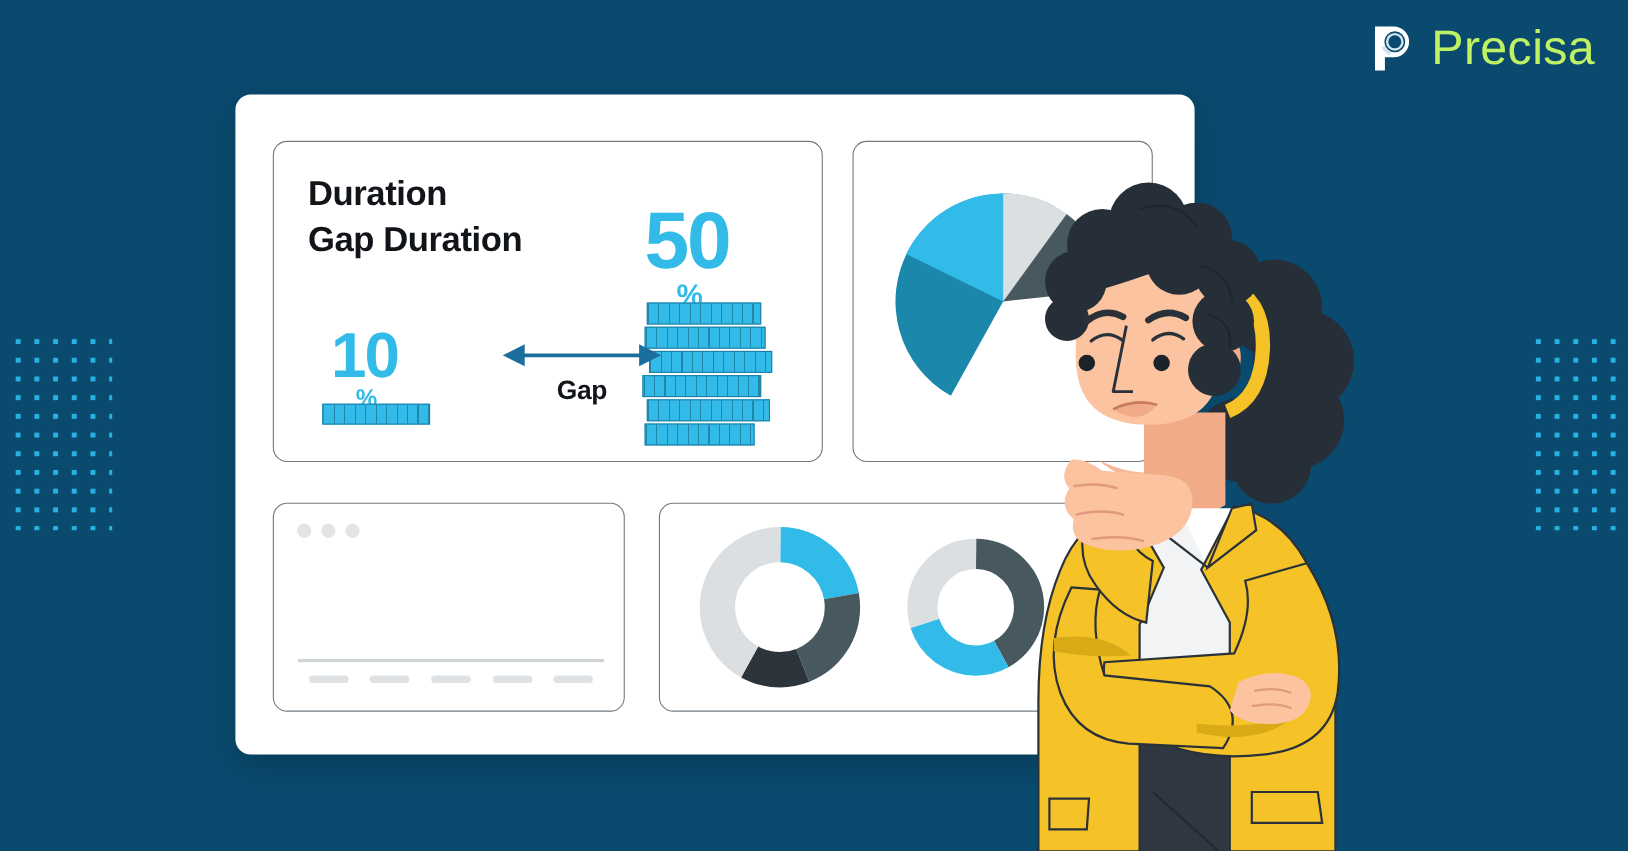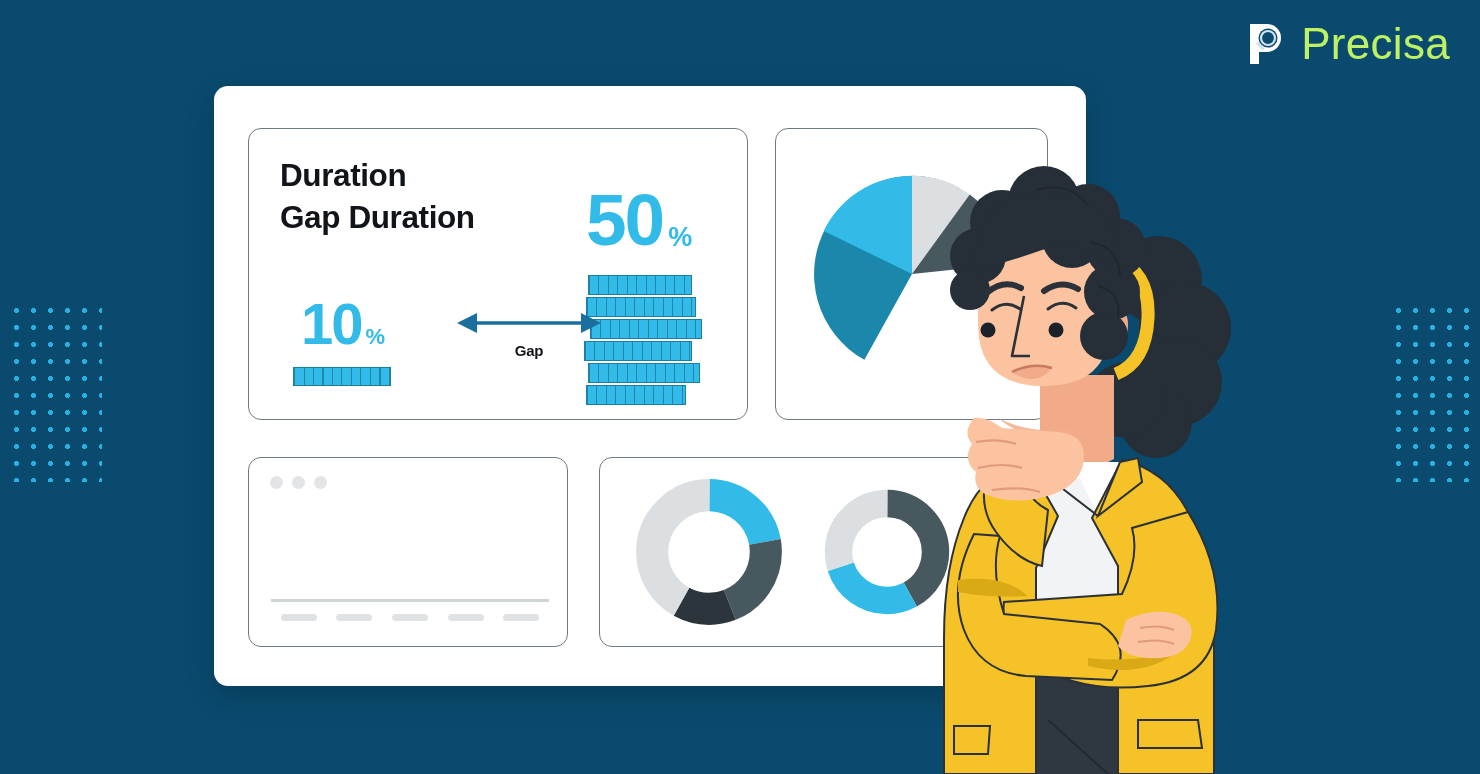--- a/index.html
+++ b/index.html
@@ -51,21 +51,21 @@
   .card-pie{width:273px;}
   .card-bars{width:320px;}
   .card-donuts{width:386px;}
 
   
   .dg-title{
     position:absolute;left:31px;top:26px;
     font-size:31.5px;font-weight:700;color:#111418;
     line-height:1.32;letter-spacing:-.4px;
   }
-  .stat{position:absolute;display:flex;align-items:flex-end;}
+  .stat{position:absolute;display:flex;align-items:center;flex-direction:column;}
   .stat-num{
     color:#32bbe8;font-weight:800;line-height:.85;letter-spacing:-2px;
   }
   .stat-pct{color:#32bbe8;font-weight:800;line-height:1;}
 
   .stat-50{left:337px;top:60px;}
   .stat-50 .stat-num{font-size:73px;}
   .stat-50 .stat-pct{font-size:27px;margin-left:5px;margin-top:4px;}
 
   .stat-10{left:52px;top:170px;}
@@ -79,21 +79,21 @@
         rgba(20,90,120,.55) 0 1px, transparent 1px 9.5px);
   }
   .coin-single{position:absolute;left:44px;top:238px;width:98px;height:19px;}
   .stack{position:absolute;left:337px;top:146px;width:112px;}
   .stack .coin{height:20px;margin-bottom:2px;}
 
   
   .gap-wrap{position:absolute;left:208px;top:182px;width:144px;text-align:center;}
   .gap-arrow{display:block;}
   .gap-label{
-    font-size:15px;font-weight:700;color:#111418;margin-top:7px;letter-spacing:-.3px;
+    font-size:24px;font-weight:700;color:#111418;margin-top:7px;letter-spacing:-.3px;
   }
 
   
   .pie-svg{position:absolute;left:50%;top:50%;transform:translate(-50%,-50%);}
 
   
   .win-dots{position:absolute;left:21px;top:18px;display:flex;gap:9px;}
   .win-dot{width:13px;height:13px;border-radius:50%;background:#e2e4e6;}
   .bars-area{position:absolute;left:22px;right:18px;bottom:17px;top:44px;}
   .bars-groups{

